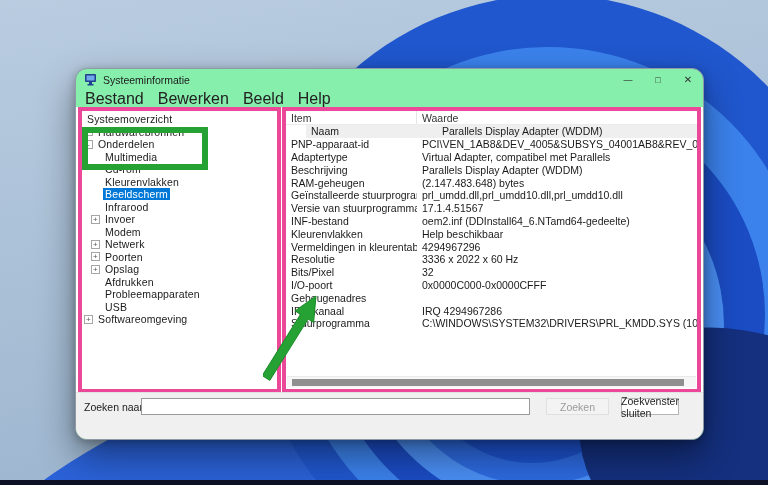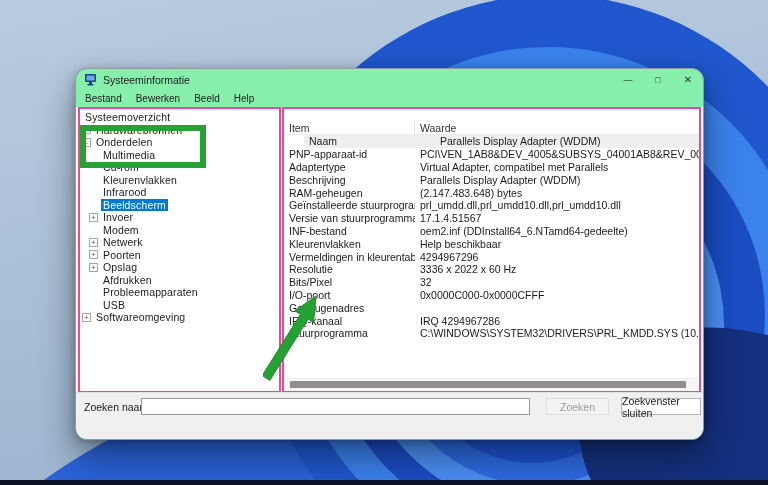--- a/index.html
+++ b/index.html
@@ -17,61 +17,61 @@
     background:#86efac;border:1px solid #8e9aa6;border-radius:12px;
     box-shadow:0 16px 36px rgba(0,0,0,.42),0 2px 8px rgba(0,0,0,.25);
     overflow:hidden;box-sizing:border-box;
   }
   .titlebar{height:21px;display:flex;align-items:center;padding-left:9px;font-size:10.5px;color:#1a1a1a;}
   .title-icon{width:13px;height:12px;margin-right:5px;flex:none;}
   .controls{margin-left:auto;display:flex;height:100%;}
   .ctrl{width:30px;height:100%;display:flex;align-items:center;justify-content:center;font-size:9px;color:#333;cursor:default;}
   .ctrl.close{font-size:10px;}
 
-  .menubar{height:17px;display:flex;align-items:center;padding-left:2px;font-size:10px;color:#222;}
+  .menubar{height:17px;display:flex;align-items:center;padding-left:2px;font-size:16px;color:#222;}
   .menu-item{padding:0 7px;}
 
   .main{position:absolute;left:0;right:0;top:38px;bottom:46px;display:flex;padding:0 2px;gap:1px;background:#fff;}
-  .pane{border:2px solid #ec4899;background:#fff;overflow:hidden;position:relative;box-sizing:border-box;}
+  .pane{border:4px solid #ec4899;background:#fff;overflow:hidden;position:relative;box-sizing:border-box;}
   .tree-pane{width:203px;flex:none;padding-top:2px;}
   .table-pane{flex:1;}
 
   
   .trow{display:flex;align-items:center;height:12.5px;font-size:10.5px;color:#1a1a1a;white-space:nowrap;letter-spacing:.15px;}
   .t0{padding-left:3px;}
   .t1{padding-left:2px;}
   .t2{padding-left:9px;}
   .t2.noexp{padding-left:21px;}
   .exp{width:9px;height:9px;box-sizing:border-box;border:1px solid #a6a6a6;background:#fff;
        font-size:8px;line-height:7px;text-align:center;color:#555;margin-right:3px;flex:none;}
   .tlabel{padding:0 2px;}
   .trow.selected .tlabel{background:#0078d7;color:#fff;}
   .green-box{position:absolute;left:0;top:16px;width:114px;height:31px;border:6px solid #25a233;z-index:5;}
 
   
-  .thead{display:flex;height:13px;border-bottom:1px solid #ececec;font-size:10.5px;color:#333;align-items:center;margin-top:12px;}
+  .thead{display:flex;height:13px;border-bottom:1px solid #ececec;font-size:10.5px;color:#333;align-items:center;}
   .hc1{width:131px;flex:none;padding-left:5px;box-sizing:border-box;border-right:1px solid #e4e4e4;height:100%;display:flex;align-items:center;}
   .hc2{padding-left:5px;}
   .row{display:flex;height:12.8px;align-items:center;font-size:10.5px;color:#1a1a1a;white-space:nowrap;}
   .row .c1{width:131px;flex:none;padding-left:5px;box-sizing:border-box;overflow:hidden;}
   .row .c2{padding-left:5px;flex:1;overflow:hidden;}
   .row.shaded{background:#efefef;margin-left:20px;}
   .hscroll{position:absolute;left:1px;right:1px;bottom:1px;height:11px;background:#f6f6f6;border-top:1px solid #eaeaea;}
   .hthumb{position:absolute;left:5px;right:12px;top:2px;height:7px;background:#8f8f8f;}
 
   
   .bottom{position:absolute;left:0;right:0;bottom:0;height:46px;background:#f0f0f0;border-top:1px solid #e2e2e2;
           font-size:10.5px;color:#1a1a1a;border-radius:0 0 8px 8px;}
   .search-row{position:absolute;left:8px;top:5px;right:6px;height:17px;}
   .search-label{position:absolute;left:0;top:3px;}
   .search-input{position:absolute;left:57px;top:0;width:389px;height:17px;box-sizing:border-box;
                 border:1px solid #9a9a9a;background:#fff;font:inherit;padding:0 3px;}
   .btn{position:absolute;top:0;height:17px;box-sizing:border-box;display:flex;align-items:center;justify-content:center;}
   .btn-zoeken{left:462px;width:63px;background:#f3f3f3;border:1px solid #e0e0e0;color:#9b9b9b;}
-  .btn-close-search{left:537px;width:80px;background:#fff;border:1px solid #b5b5b5;color:#222;}
+  .btn-close-search{left:537px;width:58px;background:#fff;border:1px solid #b5b5b5;color:#222;}
   .check-row{position:absolute;left:8px;top:27px;display:flex;align-items:center;}
   .checkbox{display:flex;align-items:center;margin-right:22px;}
   .cbox{width:9px;height:9px;box-sizing:border-box;border:1px solid #8a8a8a;background:#fff;margin-right:4px;flex:none;}
 
   
   .green-arrow{position:absolute;left:263px;top:292px;z-index:50;}
 </style>
 </head>
 <body>
 
@@ -136,25 +136,25 @@
       </div>
       <div class="trow t2 noexp">
         <span class="tlabel">Multimedia</span>
       </div>
       <div class="trow t2 noexp">
         <span class="tlabel">Cd-rom</span>
       </div>
       <div class="trow t2 noexp">
         <span class="tlabel">Kleurenvlakken</span>
       </div>
-      <div class="trow t2 noexp">
-        <span class="tlabel">Infrarood</span>
-      </div>
       <div class="trow t2 noexp selected">
         <span class="tlabel">Beeldscherm</span>
+      </div>
+      <div class="trow t2 noexp">
+        <span class="tlabel">Infrarood</span>
       </div>
       <div class="trow t2">
         <span class="exp">+</span>
         <span class="tlabel">Invoer</span>
       </div>
       <div class="trow t2 noexp">
         <span class="tlabel">Modem</span>
       </div>
       <div class="trow t2">
         <span class="exp">+</span>

